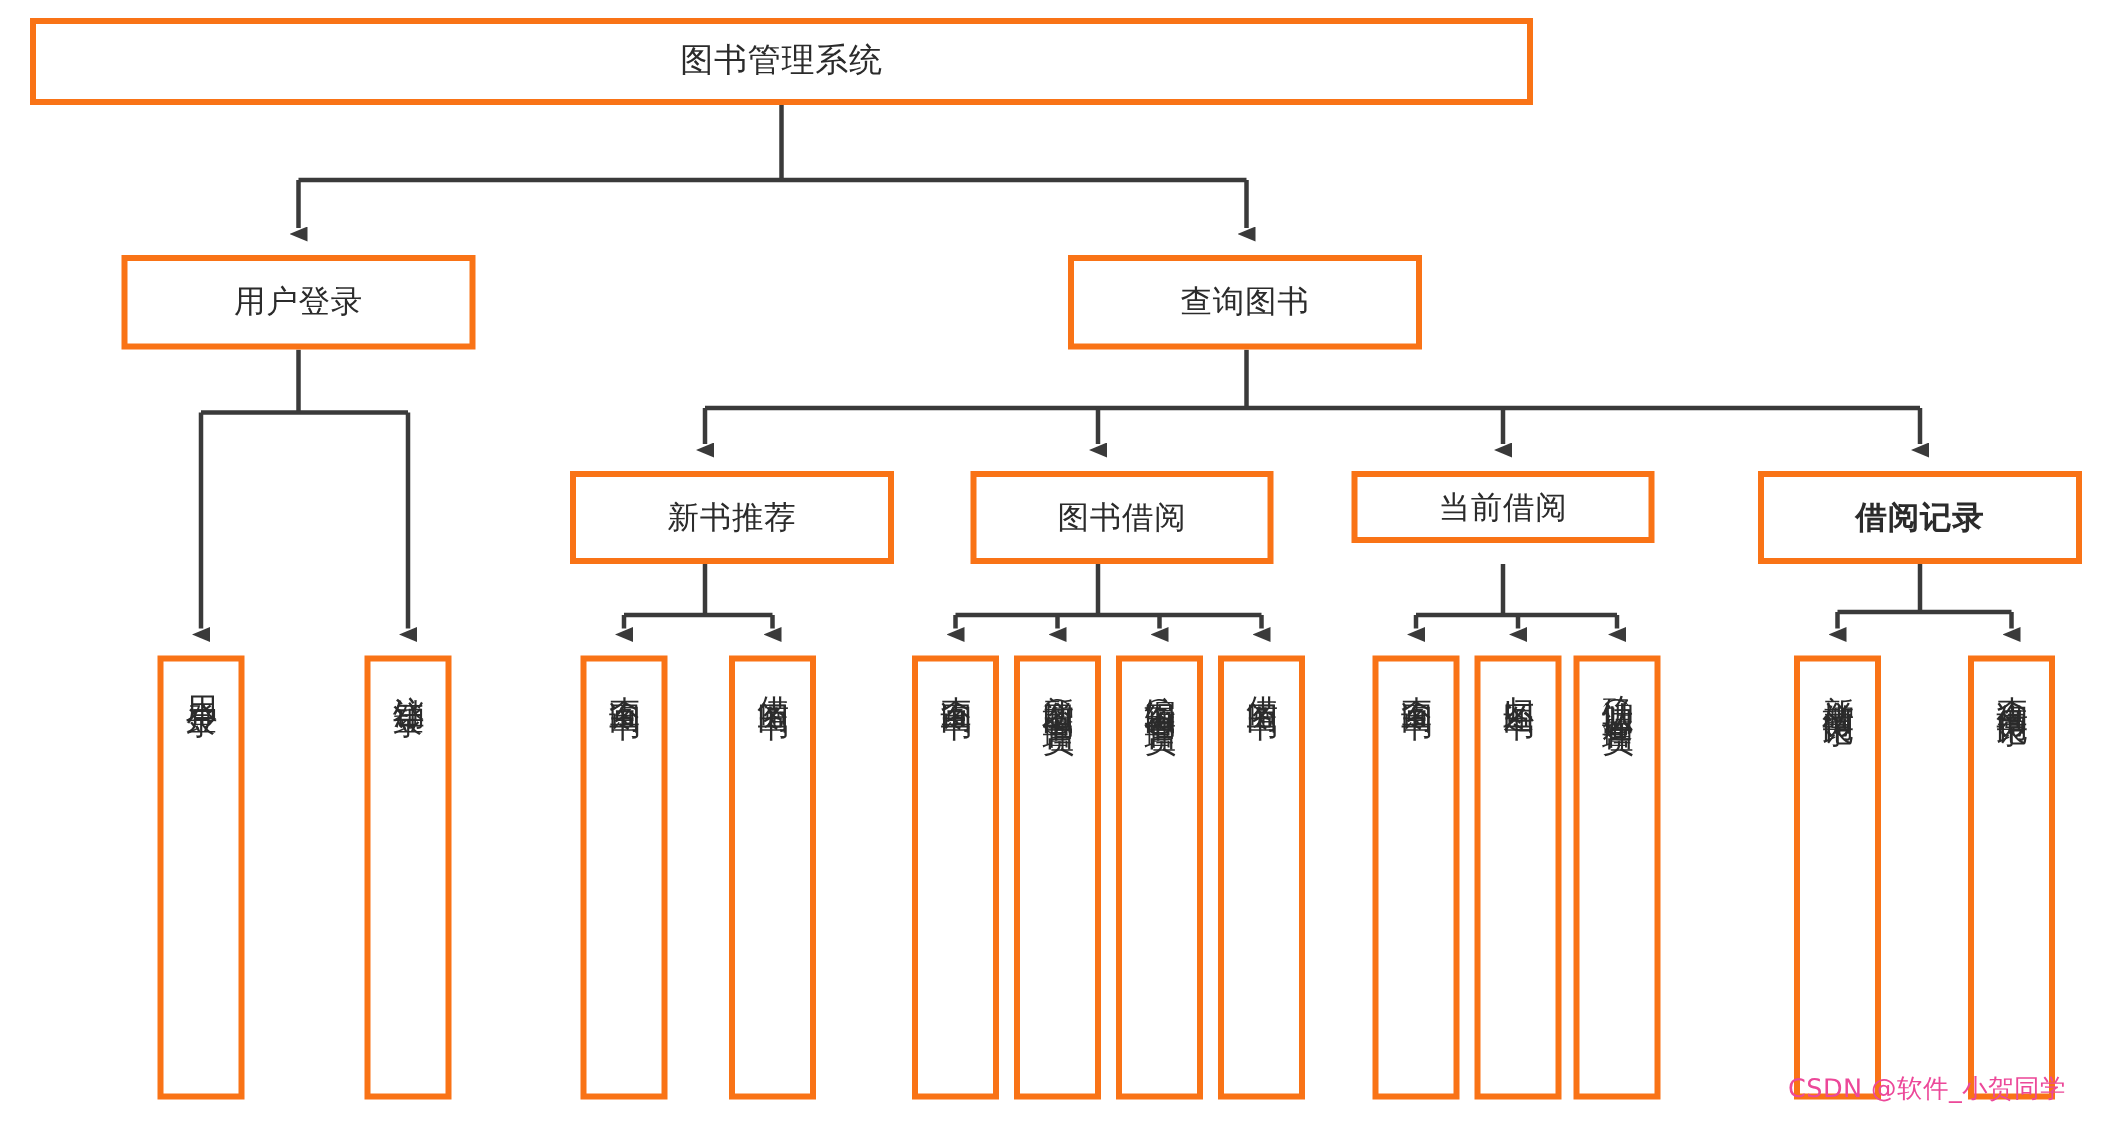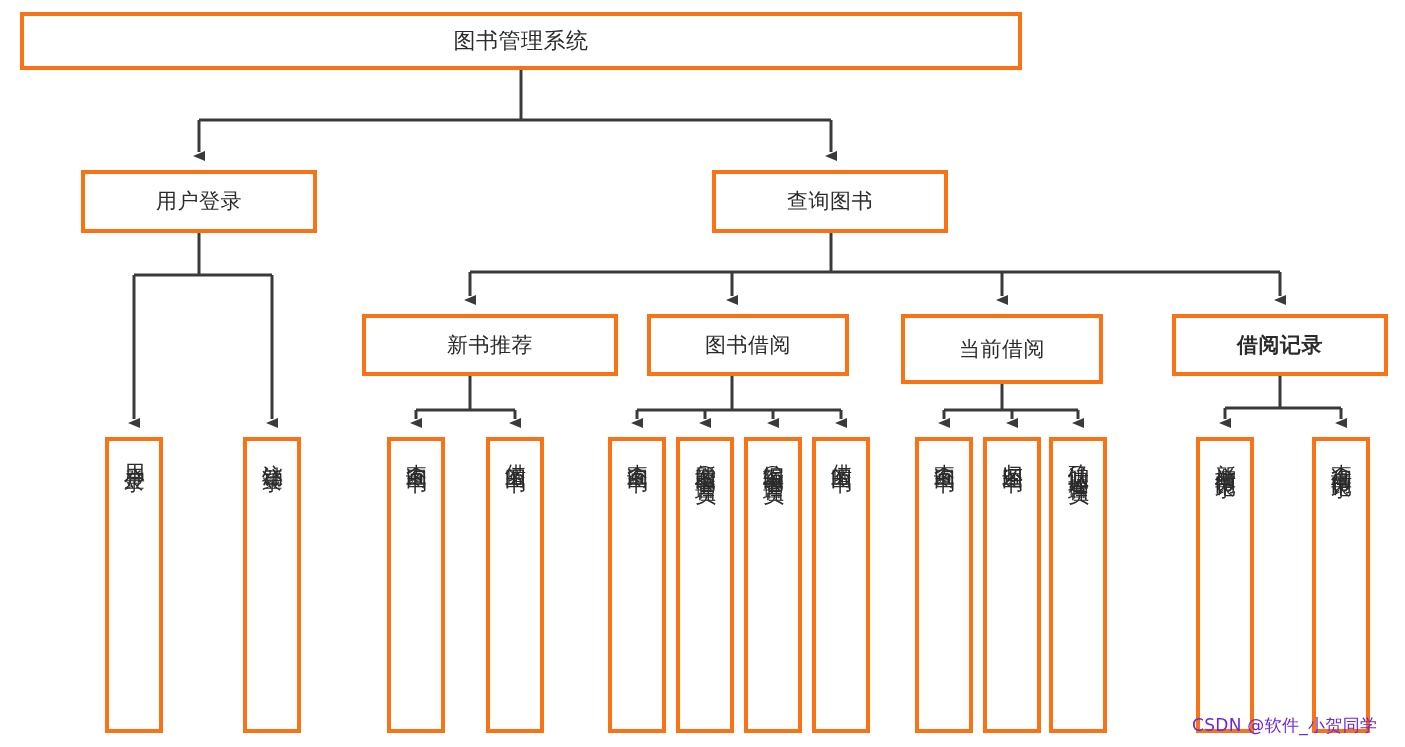--- a/index.html
+++ b/index.html
@@ -57,21 +57,21 @@
     letter-spacing: 3px;
     text-align: center;
     max-height: 284px;
   }
   .node.root .lbl { font-size: 22px; }
   .watermark {
     position: absolute;
     left: 1192px;
     top: 714px;
     font-size: 17px;
-    color: #6d28d9;
+    color: #ec4899;
     white-space: nowrap;
     letter-spacing: 0.3px;
     font-family: "DejaVu Sans", "Liberation Sans", sans-serif;
   }
 </style>
 </head>
 <body>
 
 <div id="canvas">
 
@@ -130,27 +130,27 @@
     <span class="lbl">图书管理系统</span>
   </div>
 
   <div class="node horiz" style="left:81px; top:170px; width:236px; height:63px;">
     <span class="lbl">用户登录</span>
   </div>
   <div class="node horiz" style="left:712px; top:170px; width:236px; height:63px;">
     <span class="lbl">查询图书</span>
   </div>
 
-  <div class="node horiz" style="left:362px; top:314px; width:256px; height:62px;">
+  <div class="node horiz" style="left:380px; top:314px; width:216px; height:62px;">
     <span class="lbl">新书推荐</span>
   </div>
   <div class="node horiz" style="left:647px; top:314px; width:202px; height:62px;">
     <span class="lbl">图书借阅</span>
   </div>
-  <div class="node horiz" style="left:901px; top:314px; width:202px; height:70px;">
+  <div class="node horiz" style="left:901px; top:314px; width:202px; height:48px;">
     <span class="lbl">当前借阅</span>
   </div>
   <div class="node horiz" style="left:1172px; top:314px; width:216px; height:62px;font-weight:bold;">
     <span class="lbl">借阅记录</span>
   </div>
 
   <div class="node vert" style="left:105px; top:437px; width:58px; height:296px;">
     <span class="lbl">用户登录</span>
   </div>
   <div class="node vert" style="left:243px; top:437px; width:58px; height:296px;">

